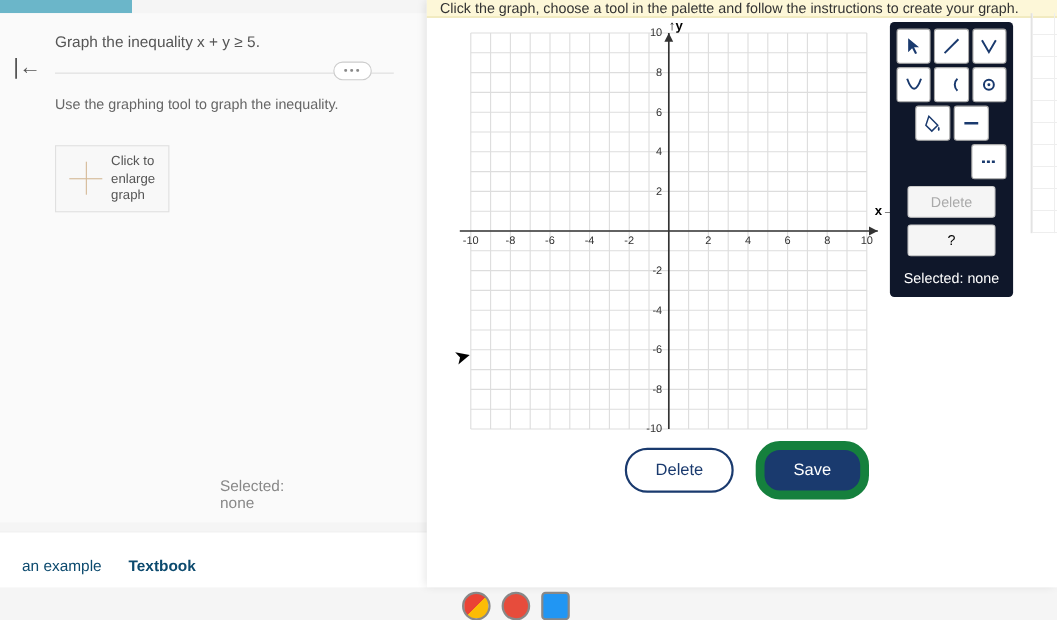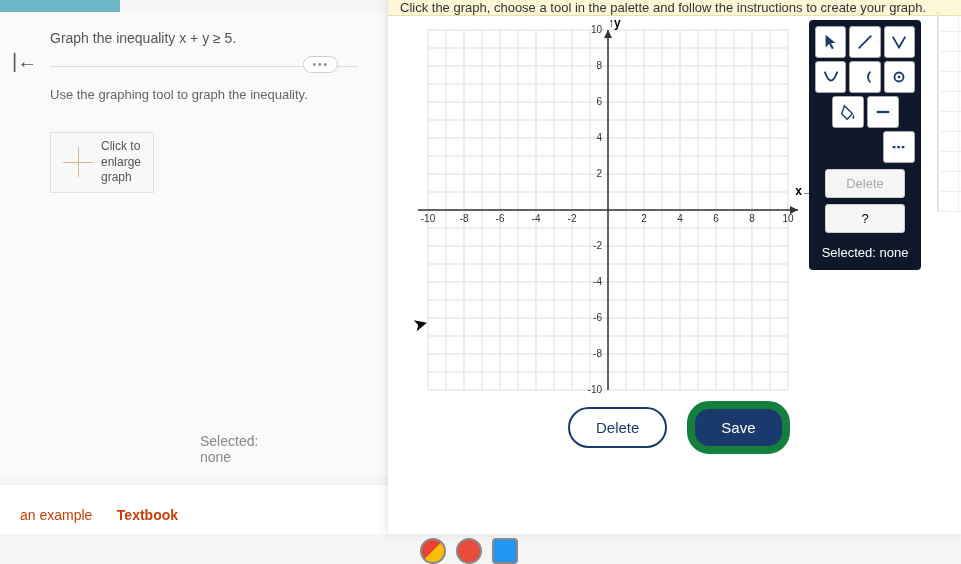--- a/index.html
+++ b/index.html
@@ -96,21 +96,21 @@
     left: 0;
     width: 388px;
     padding: 10px 20px;
     background: #fff;
     border-top: 1px solid #eee;
   }
   .bottom-bar a {
     display: inline-block;
     margin-right: 20px;
     font-size: 14px;
-    color: #c2410c;
+    color: #0c4a6e;
     text-decoration: none;
     margin-top: 12px;
   }
   .bottom-bar .textbook { font-weight: bold; }
 
   
   .modal {
     position: absolute;
     left: 388px;
     top: 0;

